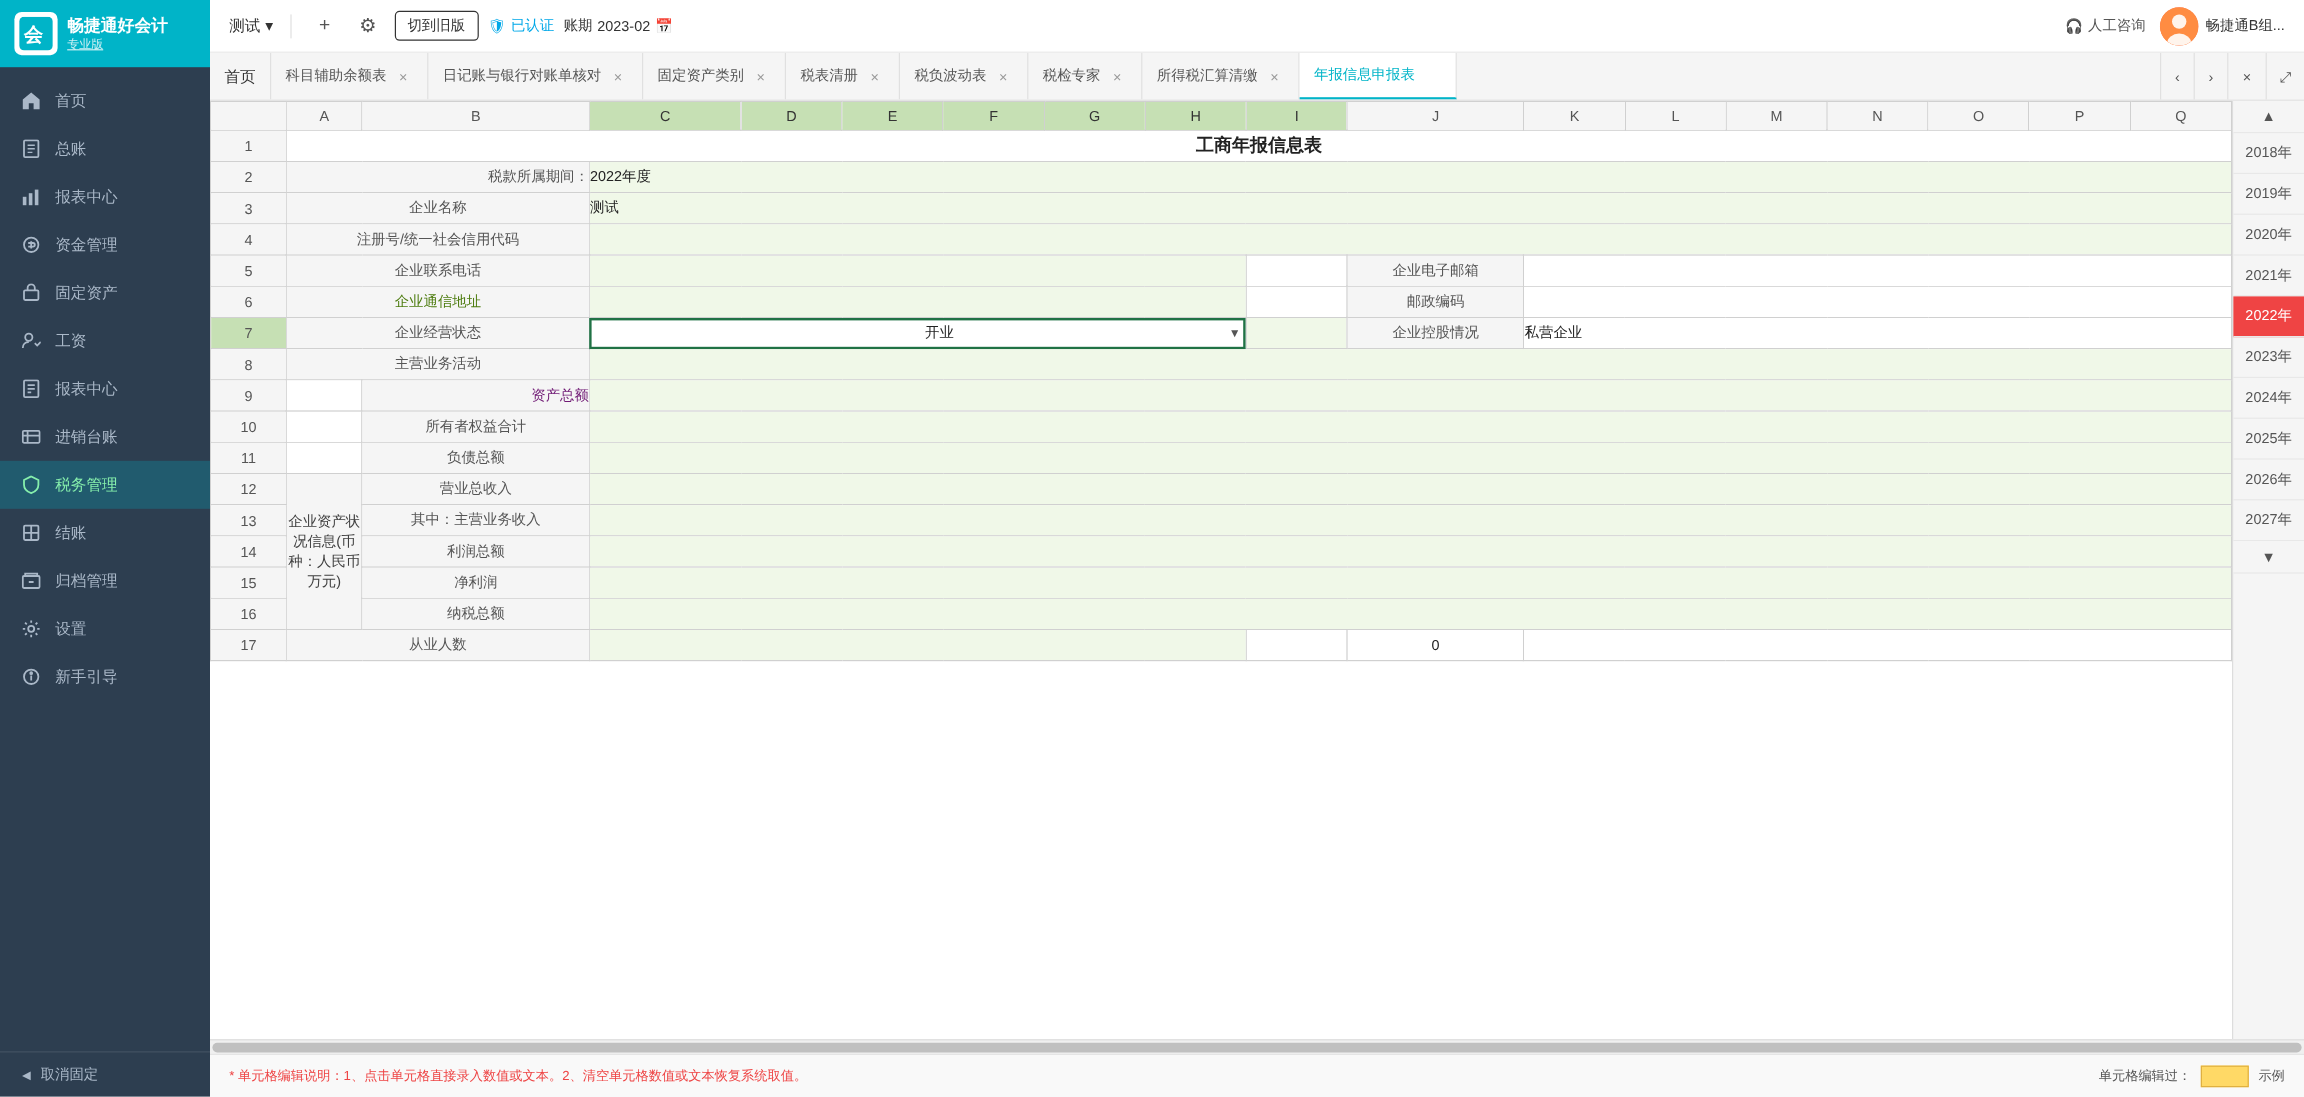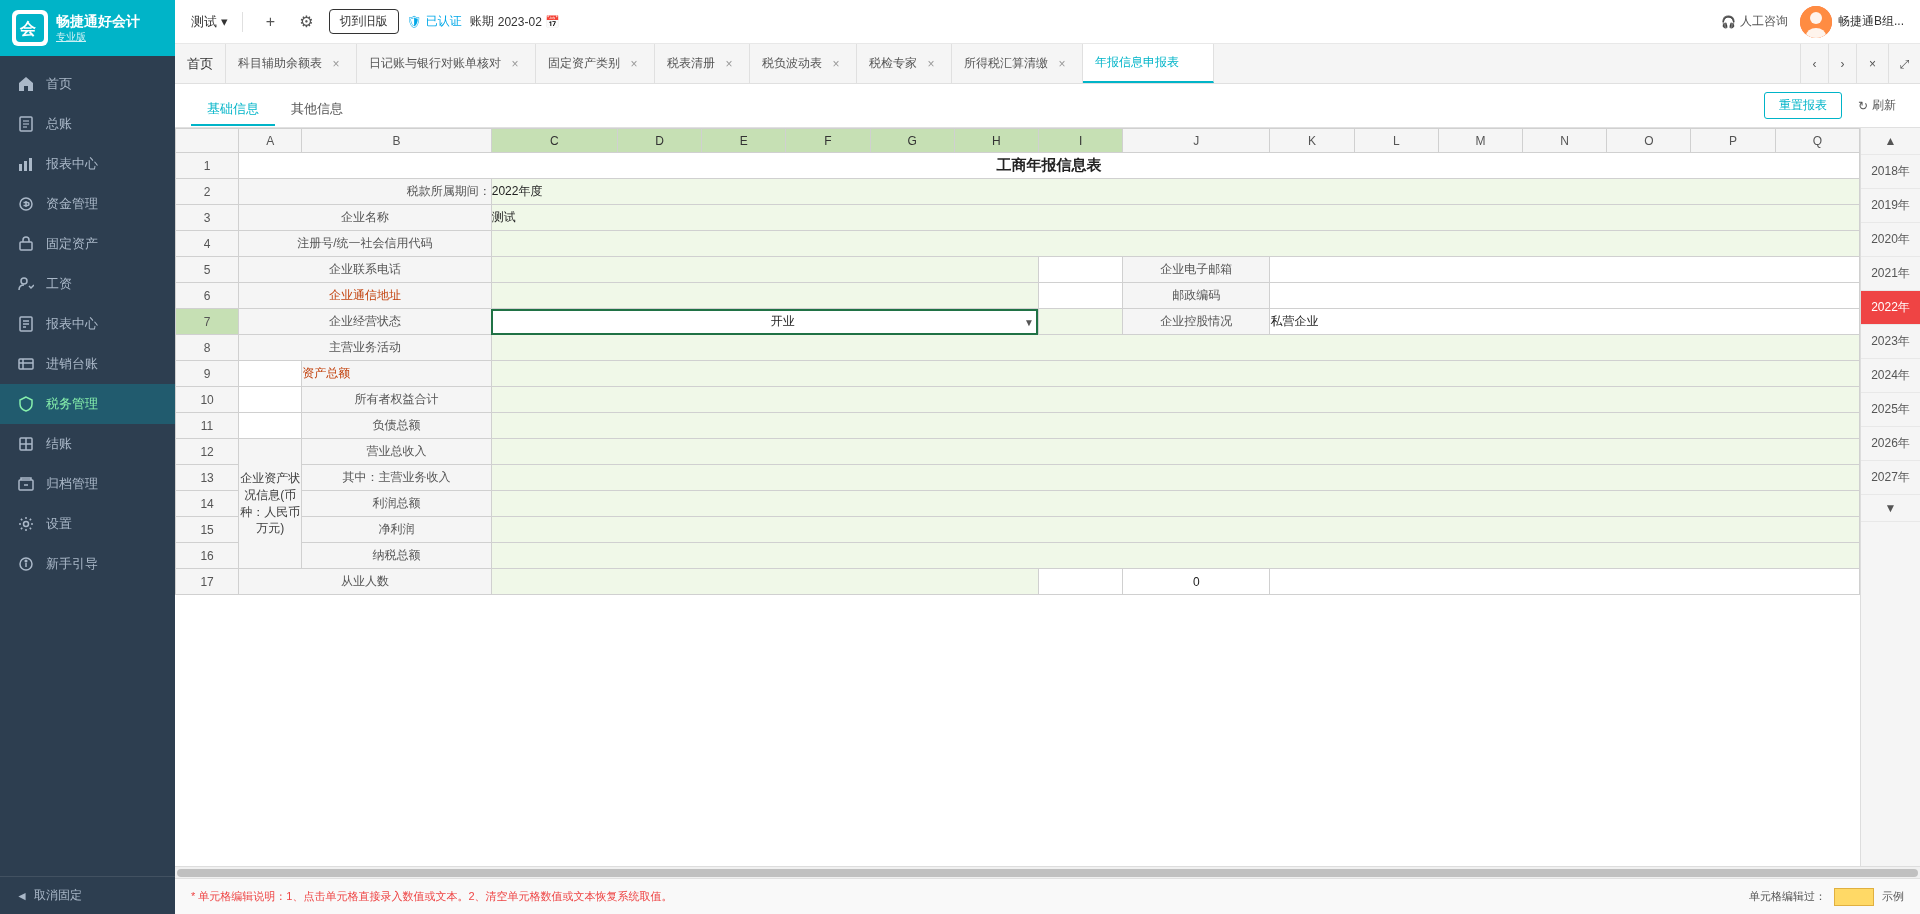--- a/index.html
+++ b/index.html
@@ -331,35 +331,20 @@
       <div class="tabbar-arrow">‹</div>
       <div class="tabbar-arrow">›</div>
       <div class="tabbar-close">×</div>
       <div class="tabbar-expand">⤢</div>
     </div>
   </div>
 
   <div class="content">
     <div class="content-main">
 
-      <div class="subtabs">
-        <div class="subtab active">
-          <span>基础信息</span>
-        </div>
-        <div class="subtab">
-          <span>其他信息</span>
-        </div>
-        <div class="subtabs-right">
-          <button class="btn-reset">重置报表</button>
-          <button class="btn-refresh">
-            <span>↻</span>
-            <span>刷新</span>
-          </button>
-        </div>
-      </div>
 
       <div class="spreadsheet-container">
         <div class="spreadsheet">
           <table class="sheet">
             <colgroup>
               <col style="width:36px">
               <col style="width:60px">
               <col style="width:180px">
               <col style="width:120px">
               <col style="width:80px">
@@ -428,21 +413,21 @@
                 <th class="row-header">5</th>
                 <td class="cell gray-bg" colspan="2" style="text-align:center; color:#555;">企业联系电话</td>
                 <td class="cell active-col" colspan="6"></td>
                 <td class="cell"></td>
                 <td class="cell gray-bg" style="text-align:center; color:#555;">企业电子邮箱</td>
                 <td class="cell" colspan="7"></td>
               </tr>
 
               <tr>
                 <th class="row-header">6</th>
-                <td class="cell gray-bg" colspan="2" style="text-align:center; color:#c2410c;">企业通信地址</td>
+                <td class="cell gray-bg" colspan="2" style="text-align:center; color:#4d7c0f;">企业通信地址</td>
                 <td class="cell active-col" colspan="6"></td>
                 <td class="cell"></td>
                 <td class="cell gray-bg" style="text-align:center; color:#555;">邮政编码</td>
                 <td class="cell" colspan="7"></td>
               </tr>
 
               <tr>
                 <th class="row-header active-row">7</th>
                 <td class="cell gray-bg" colspan="2" style="text-align:center; color:#555;">企业经营状态</td>
                 <td class="cell selected dropdown-cell" colspan="6" style="text-align:center; position:relative;">
@@ -456,21 +441,21 @@
 
               <tr>
                 <th class="row-header">8</th>
                 <td class="cell gray-bg" colspan="2" style="text-align:center; color:#555;">主营业务活动</td>
                 <td class="cell active-col" colspan="15"></td>
               </tr>
 
               <tr>
                 <th class="row-header">9</th>
                 <td class="cell"></td>
-                <td class="cell gray-bg" style="text-align:left; color:#c2410c;">资产总额</td>
+                <td class="cell gray-bg" style="text-align:right; color:#701a75;">资产总额</td>
                 <td class="cell active-col" colspan="15"></td>
               </tr>
 
               <tr>
                 <th class="row-header">10</th>
                 <td class="cell"></td>
                 <td class="cell gray-bg" style="text-align:center; color:#555;">所有者权益合计</td>
                 <td class="cell active-col" colspan="15"></td>
               </tr>
 

